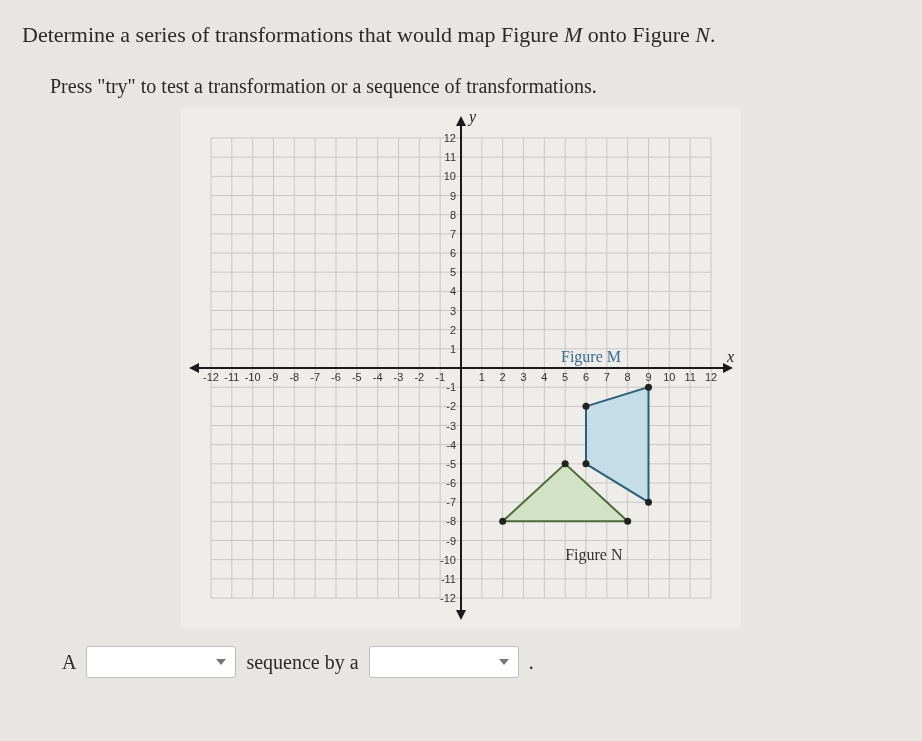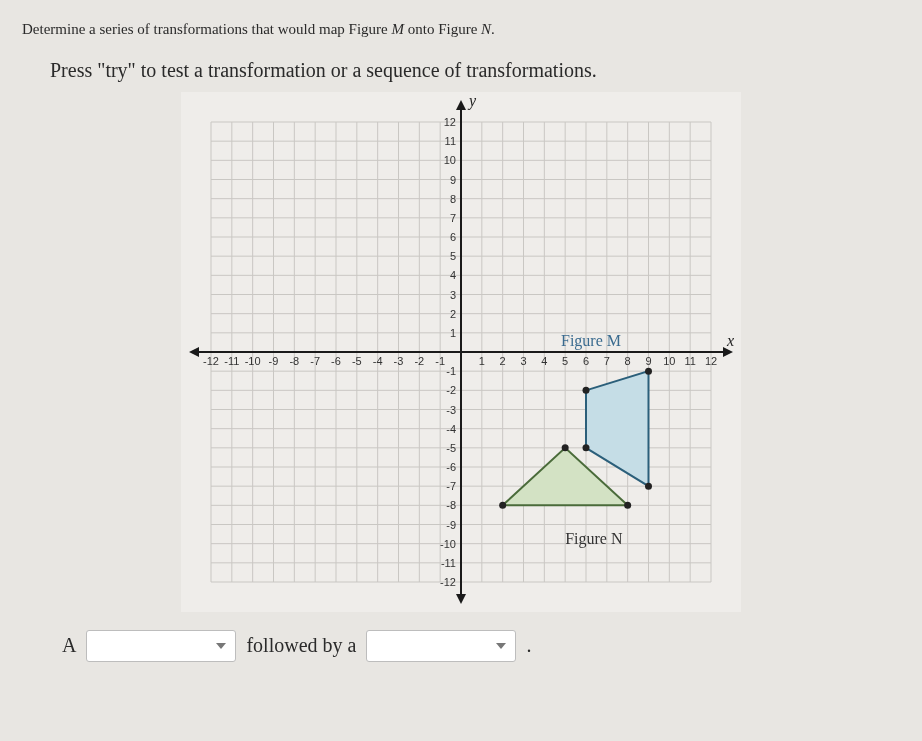--- a/index.html
+++ b/index.html
@@ -4,21 +4,21 @@
   <style>
     * { box-sizing: border-box; margin: 0; padding: 0; }
     body {
       font-family: Georgia, 'Times New Roman', serif;
       background: #e8e6e2;
       width: 922px;
       height: 741px;
       padding: 18px 22px;
       color: #2a2a2a;
     }
-    .question-text { font-size: 15px; line-height: 1.5; margin-bottom: 18px; }
+    .question-text { font-size: 22px; line-height: 1.5; margin-bottom: 24px; }
     .instruction-text { font-size: 20px; margin-left: 28px; margin-bottom: 10px; }
     .italic-var { font-style: italic; font-family: 'Times New Roman', serif; }
     .graph-wrap { display:flex; justify-content:center; }
     .graph-svg { background: #efedea; }
     .answer-row {
       display:flex; align-items:center; gap:10px;
       margin-top: 18px; margin-left: 40px;
       font-size: 20px;
     }
     .select-box {
@@ -188,18 +188,18 @@
     <text id="fig-m-label" font-family="Georgia" font-size="16" fill="#3a6b8f" x="380.00000000000006" y="254.25">Figure M</text>
     <text id="fig-n-label" font-family="Georgia" font-size="16" fill="#333" x="384.1666666666667" y="451.66666666666663">Figure N</text>
   </svg>
 </div>
 
 <div class="answer-row">
   <span>A</span>
   <span class="select-wrap">
     <select class="select-box" style="width:150px"></select>
   </span>
-  <span>followed by a</span>
+  <span>sequence by a</span>
   <span class="select-wrap">
     <select class="select-box" style="width:150px"></select>
   </span>
   <span>.</span>
 </div>
 
 </body></html>

